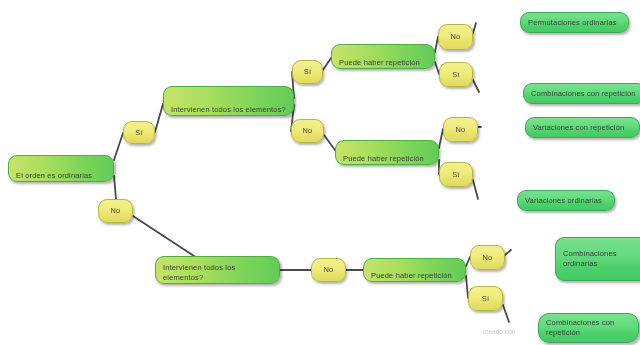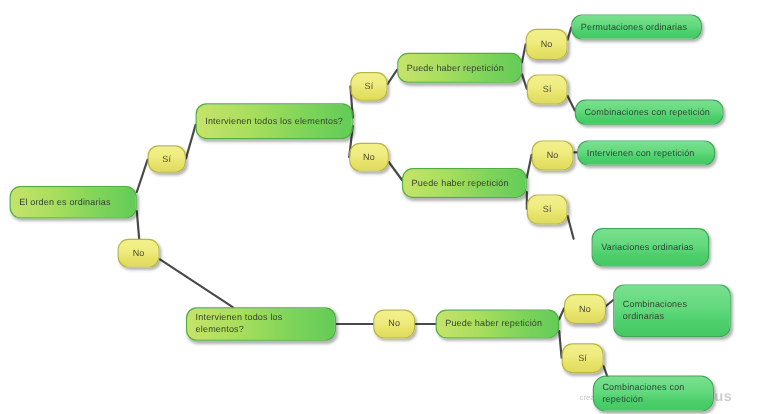--- a/index.html
+++ b/index.html
@@ -47,26 +47,28 @@
     background: linear-gradient(to bottom, #f2f08a 0%, #eeeb7e 45%, #e9e56d 62%, #dedb5f 100%);
     border: 1px solid #b9b63f;
     color: #4a4a33;
   }
   .n-yellow span { text-align: center; }
   
   .n-question {
     background: linear-gradient(to right, #c6e36a 0%, #a9de5d 35%, #7fd45a 70%, #63cc58 100%);
     border: 1px solid #4fae3f;
     color: #34432f;
+    align-items: flex-end;
   }
   
   .n-outcome {
     background: linear-gradient(to bottom, #79e08e 0%, #63d97d 45%, #4dd06c 70%, #45c964 100%);
     border: 1px solid #3da857;
     color: #2f4436;
+    margin-left: 44px;
   }
   .watermark {
     position: absolute;
     z-index: 2;
     font-family: "Liberation Sans", sans-serif;
     white-space: nowrap;
   }
   .wm-pre {
     font-size: 6.5px;
     color: #c9c9c9;
@@ -147,23 +149,23 @@
     <div class="node n-question" style="left: 335px; top: 140px; width: 104px; height: 25px;">
       <span>Puede haber repetición</span>
     </div>
     <div class="node n-yellow" style="left: 443px; top: 117px; width: 35px; height: 25px;">
       <span>No</span>
     </div>
     <div class="node n-yellow" style="left: 439px; top: 162px; width: 34px; height: 25px;">
       <span>Sí</span>
     </div>
     <div class="node n-outcome" style="left: 481px; top: 117px; width: 115px; height: 21px;">
-      <span>Intervienen con repetición</span>
+      <span>Variaciones con repetición</span>
     </div>
-    <div class="node n-outcome" style="left: 493px; top: 190px; width: 98px; height: 32px;">
+    <div class="node n-outcome" style="left: 473px; top: 190px; width: 98px; height: 21px;">
       <span>Variaciones ordinarias</span>
     </div>
     <div class="node n-question" style="left: 155px; top: 256px; width: 125px; height: 28px;">
       <span>Intervienen todos los elementos?</span>
     </div>
     <div class="node n-yellow" style="left: 311px; top: 258px; width: 35px; height: 24px;">
       <span>No</span>
     </div>
     <div class="node n-question" style="left: 363px; top: 258px; width: 103px; height: 24px;">
       <span>Puede haber repetición</span>

